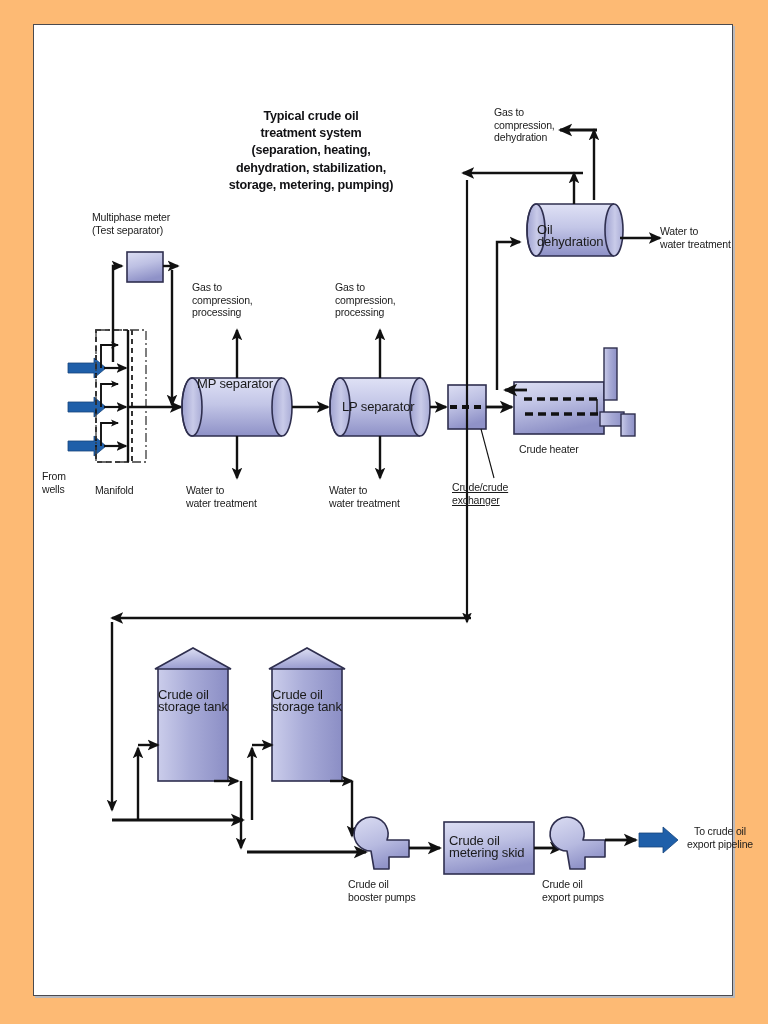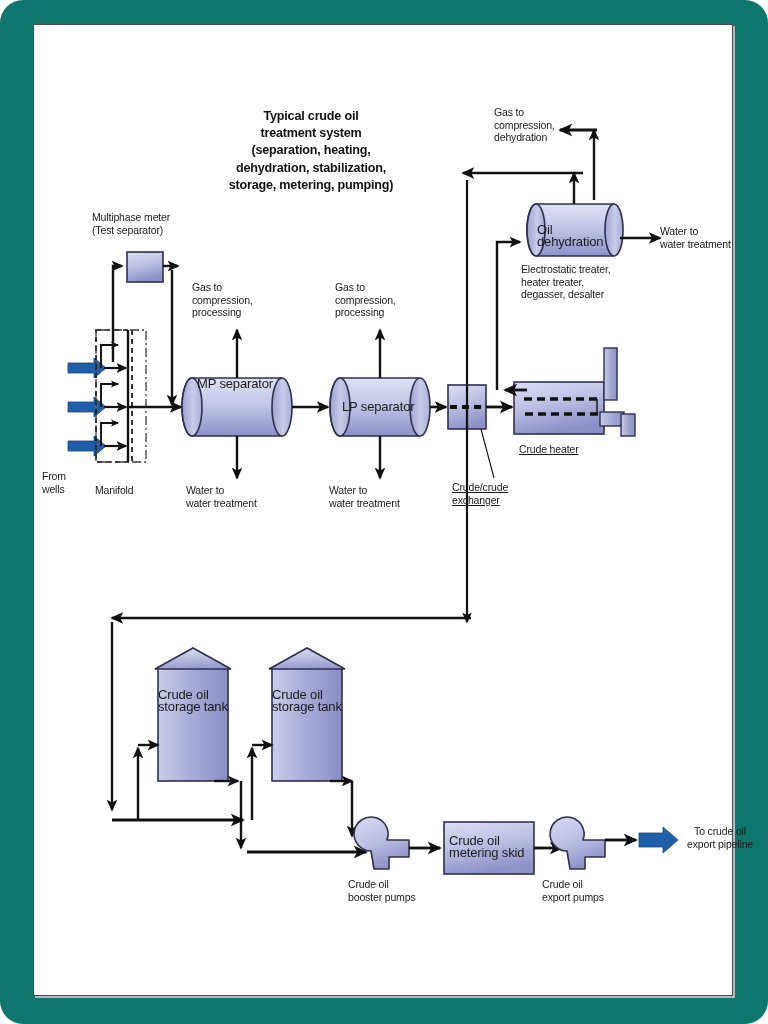--- a/index.html
+++ b/index.html
@@ -11,22 +11,21 @@
   body {
     width: 768px;
     height: 1024px;
     font-family: "Liberation Sans", sans-serif;
     overflow: hidden;
   }
   #page {
     position: relative;
     width: 768px;
     height: 1024px;
-    background: #0f766e;
-    border-radius: 23px;
+    background: #fdba74;
   }
   #frame {
     position: absolute;
     left: 33px;
     top: 24px;
     width: 700px;
     height: 972px;
     background: #ffffff;
     border: 1.5px solid #4a4a4f;
     box-shadow: 2px 2px 0 #b9b9bd;
@@ -302,27 +301,24 @@
   <div class="lbl" style="left:335px; top:281px; width:92px;">Gas to
 compression,
 processing</div>
 
   <div class="lbl" style="left:329px; top:484px; width:104px;">Water to
 water treatment</div>
 
   <div class="lbl" style="left:452px; top:481px; width:86px;text-decoration:underline;">Crude/crude
 exchanger</div>
 
-  <div class="lbl" style="left:519px; top:443px; width:86px;text-decoration:underline;">Crude heater</div>
+  <div class="lbl" style="left:519px; top:443px; width:86px;">Crude heater</div>
 
   <div class="lbl lbl-in" style="left:537px; top:224px; width:76px;">Oil dehydration</div>
 
-  <div class="lbl" style="left:521px; top:263px; width:110px;">Electrostatic treater,
-heater treater,
-degasser, desalter</div>
 
   <div class="lbl" style="left:494px; top:106px; width:66px;">Gas to
 compression,
 dehydration</div>
 
   <div class="lbl" style="left:660px; top:225px; width:74px;">Water to
 water treatment</div>
 
   <div class="lbl lbl-in" style="left:158px; top:689px; width:70px;">Crude oil
 storage tank</div>

